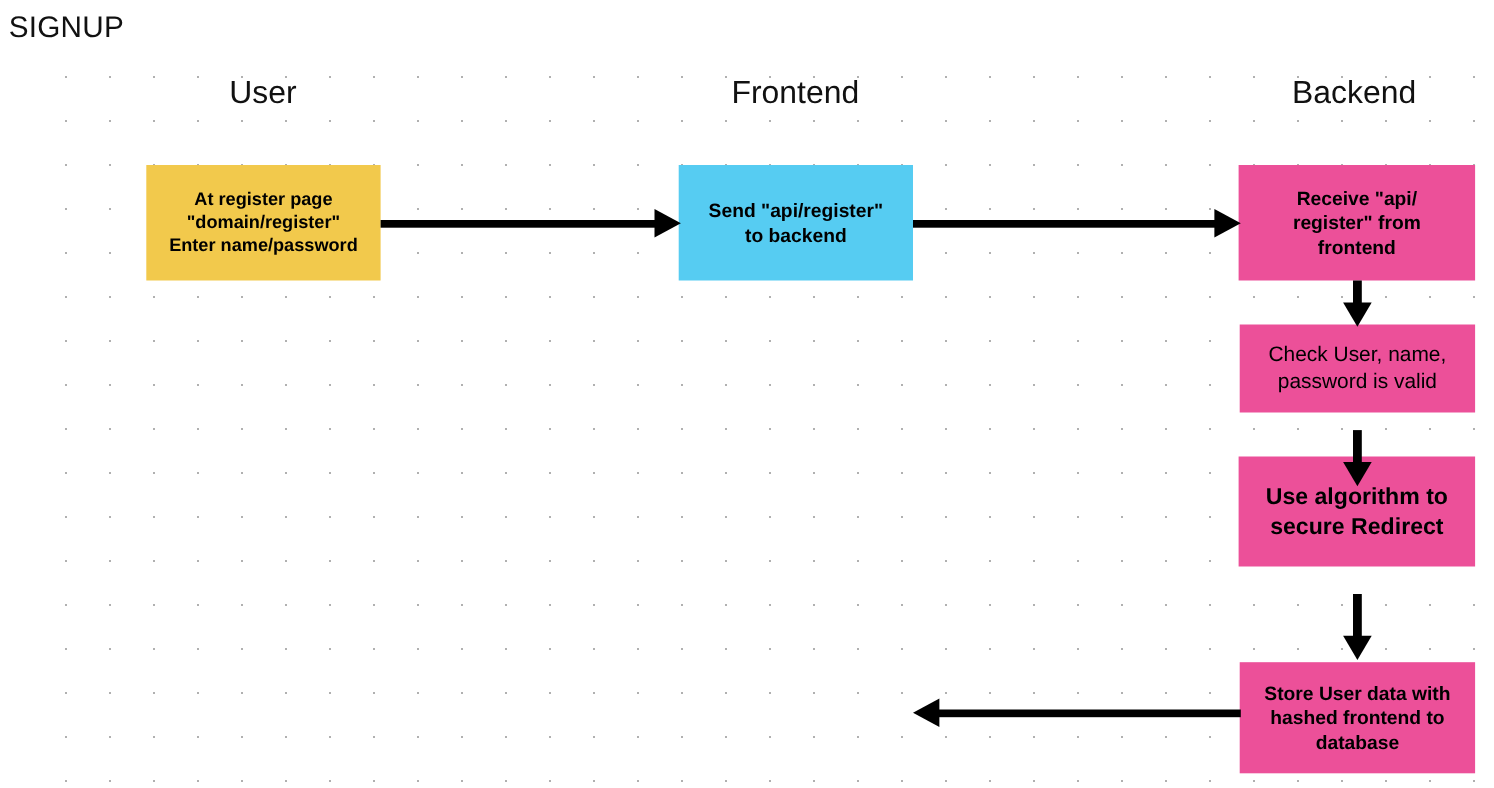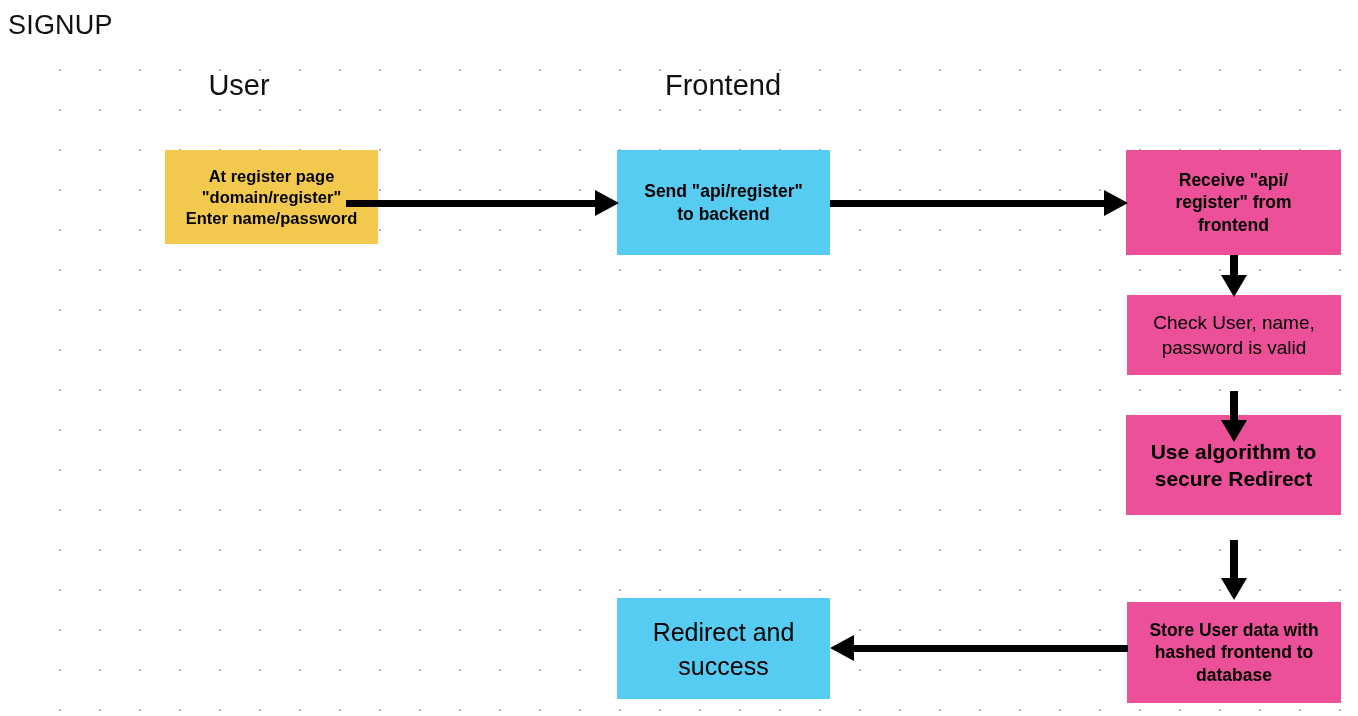--- a/index.html
+++ b/index.html
@@ -75,21 +75,21 @@
   .n-blue   { background: #56CCF2; }
   .n-pink   { background: #EC5099; }
 
   .bold-sm { font-weight: 700; font-size: 16.5px; line-height: 21px; }
   .bold-md { font-weight: 700; font-size: 17.5px; line-height: 22.5px; }
   .reg-md  { font-weight: 400; font-size: 19px;   line-height: 25px; }
   .reg-lg  { font-weight: 400; font-size: 25px;   line-height: 34px; }
   .bold-lg { font-weight: 700; font-size: 21px;   line-height: 27px; }
 
   
-  #node-user-register     { left: 133px;  top: 150px; width: 213px; height: 94px; margin-left: 32px; }
+  #node-user-register     { left: 133px;  top: 150px; width: 213px; height: 105px; }
   #node-send-api          { left: 617px;  top: 150px; width: 213px; height: 105px; }
   #node-receive-api       { left: 1126px; top: 150px; width: 215px; height: 105px; }
   #node-check-user        { left: 1127px; top: 295px; width: 214px; height: 80px;  }
   #node-use-algorithm     { left: 1126px; top: 415px; width: 215px; height: 100px; }
   #node-store-user        { left: 1127px; top: 602px; width: 214px; height: 101px; }
   #node-redirect-success  { left: 617px;  top: 598px; width: 213px; height: 101px; }
 
   
   .arrow { position: absolute; }
   .arrow .shaft { position: absolute; background: #000000; }
@@ -132,42 +132,37 @@
 
 <div id="canvas">
 
   <div class="left-gutter"></div>
   <div class="top-gutter"></div>
 
   <div class="title">SIGNUP</div>
 
   <div class="col-header" id="hdr-user">User</div>
   <div class="col-header" id="hdr-frontend">Frontend</div>
+  <div class="col-header" id="hdr-backend">Backend</div>
 
   <div class="node n-yellow" id="node-user-register">
     <span class="txt">
       <span class="bold-sm">At register page</span><br>
       <span class="bold-sm">"domain/register"</span><br>
       <span class="bold-sm">Enter name/password</span>
     </span>
   </div>
 
   <div class="node n-blue" id="node-send-api">
     <span class="txt">
       <span class="bold-md">Send "api/register"</span><br>
       <span class="bold-md">to backend</span>
     </span>
   </div>
 
-  <div class="node n-blue" id="node-redirect-success">
-    <span class="txt">
-      <span class="reg-lg">Redirect and</span><br>
-      <span class="reg-lg">success</span>
-    </span>
-  </div>
 
   <div class="node n-pink" id="node-receive-api">
     <span class="txt">
       <span class="bold-md">Receive "api/</span><br>
       <span class="bold-md">register" from</span><br>
       <span class="bold-md">frontend</span>
     </span>
   </div>
 
   <div class="node n-pink" id="node-check-user">

